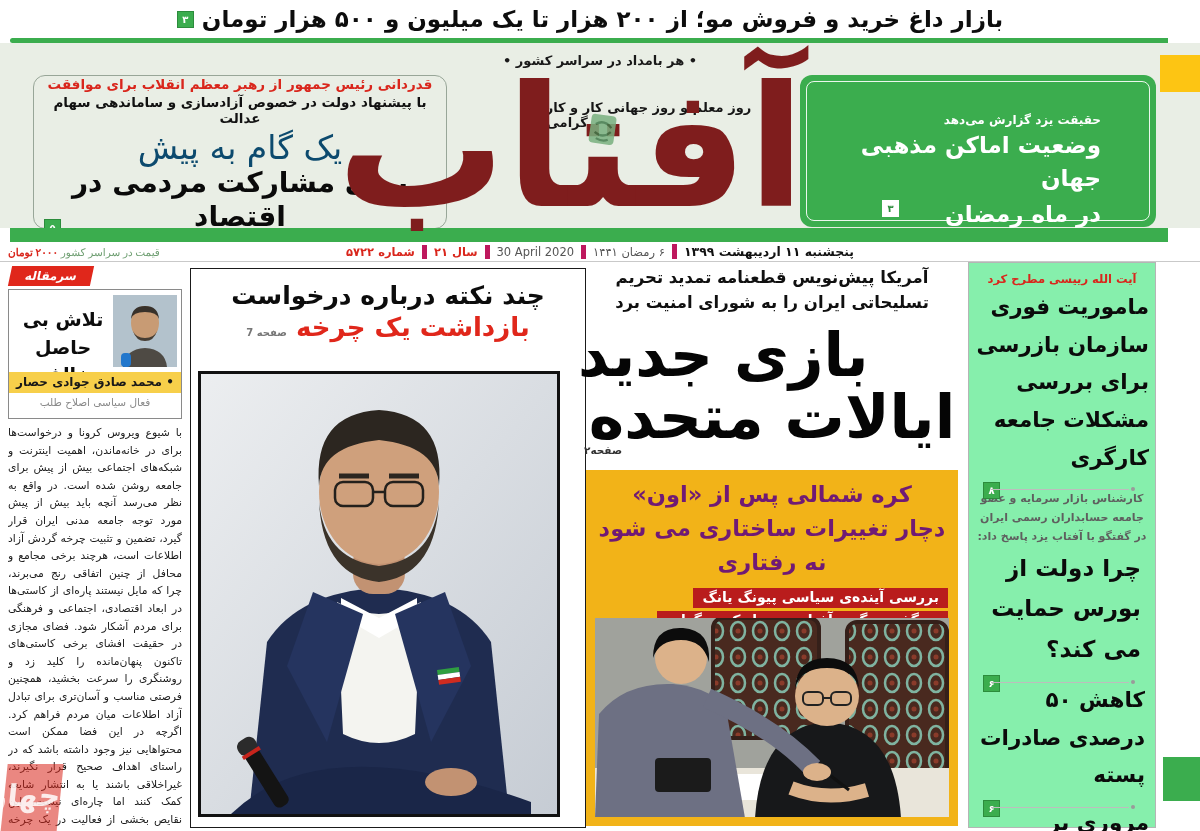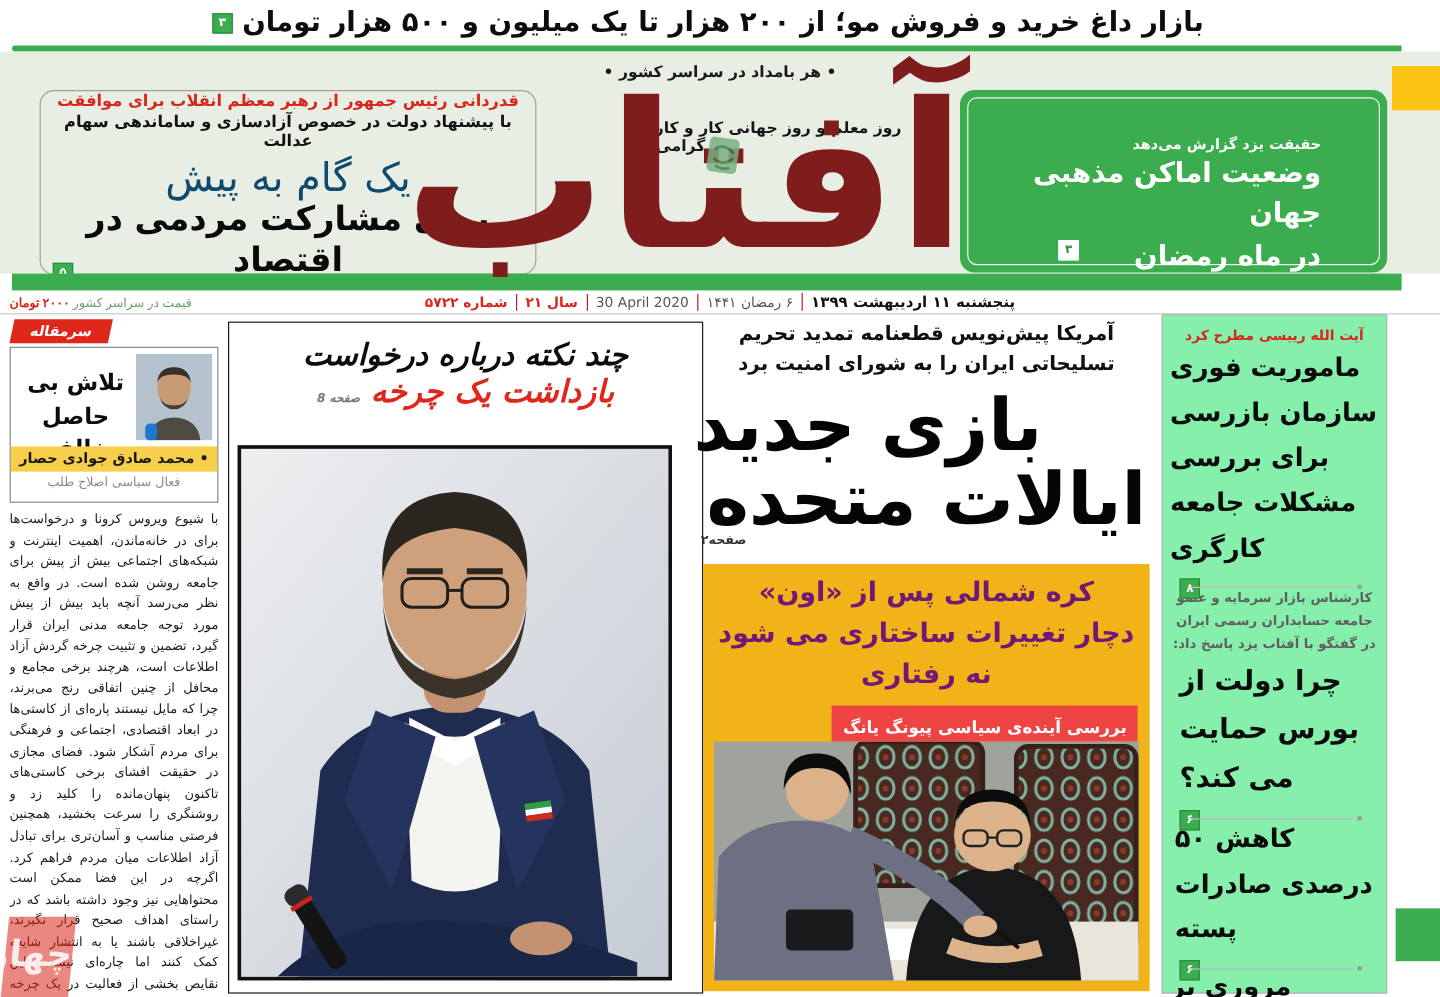--- a/index.html
+++ b/index.html
@@ -30,21 +30,21 @@
   #mh-right-box .h{padding:2px 55px 0 0;font-size:23px;font-weight:900;color:#fff;text-align:right;line-height:1.45;}
   #mh-right-box .pg{position:absolute;bottom:10px;left:82px;background:#fff;color:#2c8c3c;border-color:#fff;z-index:2;}
   #logo{top:-10px;left:360px;width:445px;height:250px;font-size:168px;font-weight:900;color:#7f1d1d;
         text-align:center;line-height:230px;z-index:5;letter-spacing:-6px;}
   #mh-center-note{top:57px;left:530px;width:268px;font-size:13px;font-weight:700;color:#161616;text-align:left;z-index:2;}
   #yellow-tab{top:12px;left:1160px;width:40px;height:37px;background:#fdc513;}
   
   #date-green{top:228px;left:10px;width:1158px;height:14px;background:#3bad4e;}
   #dateline{top:243px;left:0;width:1200px;height:17px;font-size:11.5px;color:#555;
             display:flex;align-items:center;justify-content:center;gap:0;}
-  #dateline span{padding:0 7px;border-left:1px solid #be185d;}
+  #dateline span{padding:0 7px;border-left:5px solid #be185d;}
   #dateline span:last-child{border-left:none;}
   #dateline .fa{font-weight:800;color:#111;font-size:12.5px;}
   #dateline .red{color:#d9261c;font-weight:800;}
   #price-line{top:246px;left:8px;font-size:10.5px;color:#6f9f72;z-index:2;font-family:Liberation Serif, serif;}
   #price-line b{color:#d9261c;}
   #main-rule{top:261px;left:0;width:1200px;height:0;border-top:1px solid #c9c9c9;}
   
   #editorial{top:266px;left:8px;width:174px;height:562px;}
   #ed-tag{position:absolute;top:0;right:auto;left:2px;width:82px;height:20px;background:#e0271b;
           transform:skewX(-12deg);color:#fff;font-size:12px;font-weight:800;text-align:center;line-height:20px;}
@@ -55,45 +55,45 @@
   #ed-author{position:absolute;top:82px;left:0;width:172px;height:21px;background:#f7cf4a;
              font-size:12px;font-weight:800;color:#181818;text-align:center;line-height:21px;}
   #ed-author i{color:#d9261c;font-style:normal;}
   #ed-role{position:absolute;top:106px;left:0;width:172px;font-size:10.5px;color:#8a8a8a;text-align:center;}
   #ed-body{position:absolute;top:158px;left:0;width:174px;height:404px;overflow:hidden;
            font-size:10.8px;line-height:1.63;color:#1c1c1c;text-align:justify;}
   #ed-watermark{position:absolute;bottom:-6px;left:-4px;width:56px;height:70px;background:rgba(216,36,26,.55);
                 transform:skewX(-6deg);color:rgba(255,255,255,.85);font-size:30px;font-weight:900;
                 text-align:center;line-height:64px;overflow:hidden;z-index:3;}
   
-  #minister{top:268px;left:190px;width:396px;height:560px;border:1.5px solid #1a1a1a;background:#fff;box-sizing:border-box;font-style:italic;}
+  #minister{top:268px;left:190px;width:396px;height:560px;border:1.5px solid #1a1a1a;background:#fff;box-sizing:border-box;}
   #minister .h-blk{margin-top:12px;font-size:25px;font-weight:900;color:#0c0c0c;text-align:center;}
   #minister .h-red{font-size:26px;font-weight:900;color:#e0271b;text-align:center;margin-top:2px;}
   #minister .pg-ref{font-size:10px;color:#777;font-weight:700;}
   #minister-photo{position:absolute;top:102px;left:7px;width:362px;height:446px;border:3px solid #111;
                   box-sizing:border-box;overflow:hidden;background:#cfd3da;}
   
   #lead{top:266px;left:578px;width:388px;height:562px;}
   #lead .kicker{width:376px;margin:0 auto;font-size:16.5px;font-weight:800;color:#101010;text-align:center;line-height:1.5;}
   #lead .h1{font-size:60px;font-weight:900;color:#050505;text-align:left;line-height:1.05;margin-top:8px;letter-spacing:-2px;}
   #lead .h2{font-size:60px;font-weight:900;color:#050505;text-align:center;line-height:1.0;letter-spacing:-2px;}
   #lead .pg-ref{position:absolute;top:178px;left:6px;font-size:10.5px;font-weight:700;color:#333;}
   
   #korea{position:absolute;top:204px;left:8px;width:372px;height:356px;background:#f2b318;box-sizing:border-box;padding-top:8px;}
   #korea .h{font-size:22.5px;font-weight:700;color:#701a75;text-align:center;line-height:1.5;}
   #korea .bars{display:flex;flex-direction:column;align-items:flex-start;margin:6px 10px 0 0;}
-  #korea .bar{background:#ef4444;color:#fff;font-size:14px;font-weight:800;padding:11px 9px 3px;margin-top:3px;}
+  #korea .bar{background:#b91c1c;color:#fff;font-size:14px;font-weight:800;padding:1px 9px 3px;margin-top:3px;}
   #korea .pg-ref{font-size:11px;font-weight:800;color:#131313;margin:5px 40px 0 0;text-align:center;width:170px;}
   #korea-photo{position:absolute;left:9px;right:9px;top:148px;bottom:9px;overflow:hidden;background:#a7a9a3;}
   
   #right-col{top:262px;left:968px;width:188px;height:566px;border:1px solid #b5b5b5;box-sizing:border-box;
              display:flex;flex-direction:column;background:#86efac;}
   .rc-kicker-red{font-size:11.5px;font-weight:700;color:#d9261c;text-align:center;margin-top:9px;}
   .rc-kicker{font-size:11px;font-weight:700;color:#5f5f5f;text-align:center;line-height:1.7;margin-top:8px;}
-  .rc-h{font-size:21.5px;font-weight:900;color:#0b0b0b;text-align:left;line-height:1.75;margin-top:2px;letter-spacing:-.5px;}
+  .rc-h{font-size:21.5px;font-weight:900;color:#0b0b0b;text-align:right;line-height:1.75;margin-top:2px;letter-spacing:-.5px;}
   .rc-div{position:relative;height:16px;margin:6px 8px 0 8px;}
   .rc-div .line{position:absolute;top:7px;left:14px;right:18px;border-top:1px solid #bdbdbd;}
   .rc-div .dot{position:absolute;top:5px;right:12px;width:4px;height:4px;border-radius:50%;background:#9a9a9a;}
   .rc-div .badge{position:absolute;top:0;left:6px;}
   .rc-last-badge{position:relative;height:18px;margin:2px 8px 4px 8px;}
   
   #green-square-br{top:757px;left:1163px;width:37px;height:44px;background:#3bad4e;}
   svg{display:block;}
 </style>
 </head>
@@ -170,21 +170,21 @@
       <div id="ed-role">فعال سیاسی اصلاح طلب</div>
     </div>
     <div id="ed-body">با شیوع ویروس کرونا و درخواست‌ها برای در خانه‌ماندن، اهمیت اینترنت و شبکه‌های اجتماعی بیش از پیش برای جامعه روشن شده است. در واقع به نظر می‌رسد آنچه باید بیش از پیش مورد توجه جامعه مدنی ایران قرار گیرد، تضمین و تثبیت چرخه گردش آزاد اطلاعات است، هرچند برخی مجامع و محافل از چنین اتفاقی رنج می‌برند، چرا که مایل نیستند پاره‌ای از کاستی‌ها در ابعاد اقتصادی، اجتماعی و فرهنگی برای مردم آشکار شود. فضای مجازی در حقیقت افشای برخی کاستی‌های تاکنون پنهان‌مانده را کلید زد و روشنگری را سرعت بخشید، همچنین فرصتی مناسب و آسان‌تری برای تبادل آزاد اطلاعات میان مردم فراهم کرد. اگرچه در این فضا ممکن است محتواهایی نیز وجود داشته باشد که در راستای اهداف صحیح قرار نگیرند، غیراخلاقی باشند یا به انتشار شایعه کمک کنند اما چاره‌ای نیست، این نقایص بخشی از فعالیت در یک چرخه بزرگ و پرفایده است. برای مواجهه با مشکلات و عوارض فضای مجازی باید به تقویت دانش عمومی همت گماشت تا اثرات این عوارض نامتناسب کاهش یابد. با این حال مخالفت‌هایی که با اصل فضای مجازی می‌شود را می‌توان به مقابله با اصل چرخه آزاد اطلاعات توسط مجامع و محافل یاد شده دانست چرا که در این میدان رقابت گشوده‌شده، بازمانده و کم آورده‌اند. آنها برندگان میدان‌های بی‌رقیب و انحصاری و بیشتر رانتی و سهمیه‌ای بوده‌اند. طبیعی است در موقعیتی که رقیب چالش‌آفرینی وجود نداشته باشد امکان ارائه کالا با آرامش و آسایش حداکثری وجود دارد اما وقتی رقبا سر برآوردند یا باید میدان را واگذار کرد</div>
     <div id="ed-watermark">چهار</div>
   </div>
 
   <div id="minister" class="abs">
     <div class="h-blk">چند نکته درباره درخواست</div>
     <div class="h-red">
       <span>بازداشت یک چرخه</span>
-      <span class="pg-ref">صفحه 8</span>
+      <span class="pg-ref">صفحه 7</span>
     </div>
     <div id="minister-photo">
       <svg width="356" height="440" viewBox="0 0 356 440" preserveAspectRatio="xMidYMid slice">
         <defs>
           <linearGradient id="mpbg" x1="0" y1="0" x2="1" y2="1">
             <stop offset="0" stop-color="#eceef0"></stop>
               <stop offset="1" stop-color="#c6ccd4"></stop>
           </linearGradient>
         </defs>
         <rect width="356" height="440" fill="url(#mpbg)"></rect>

